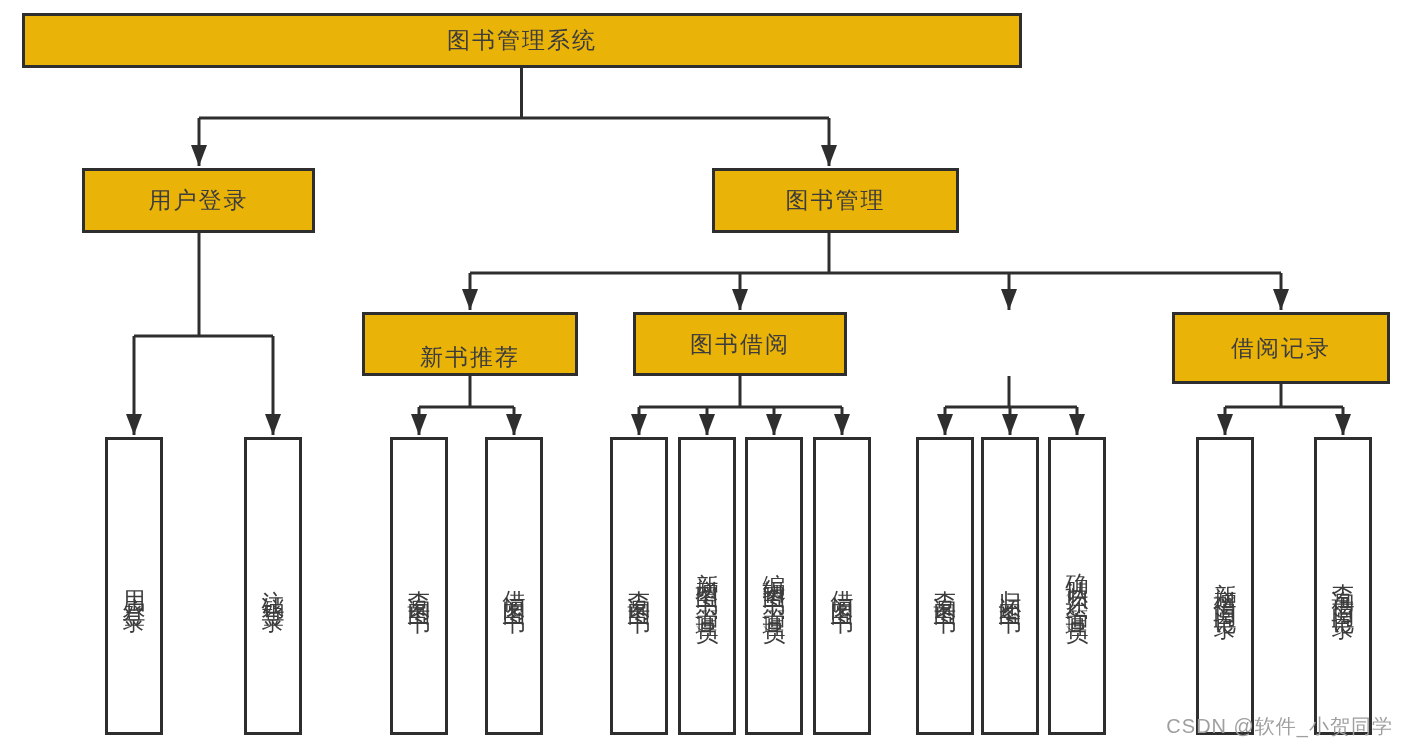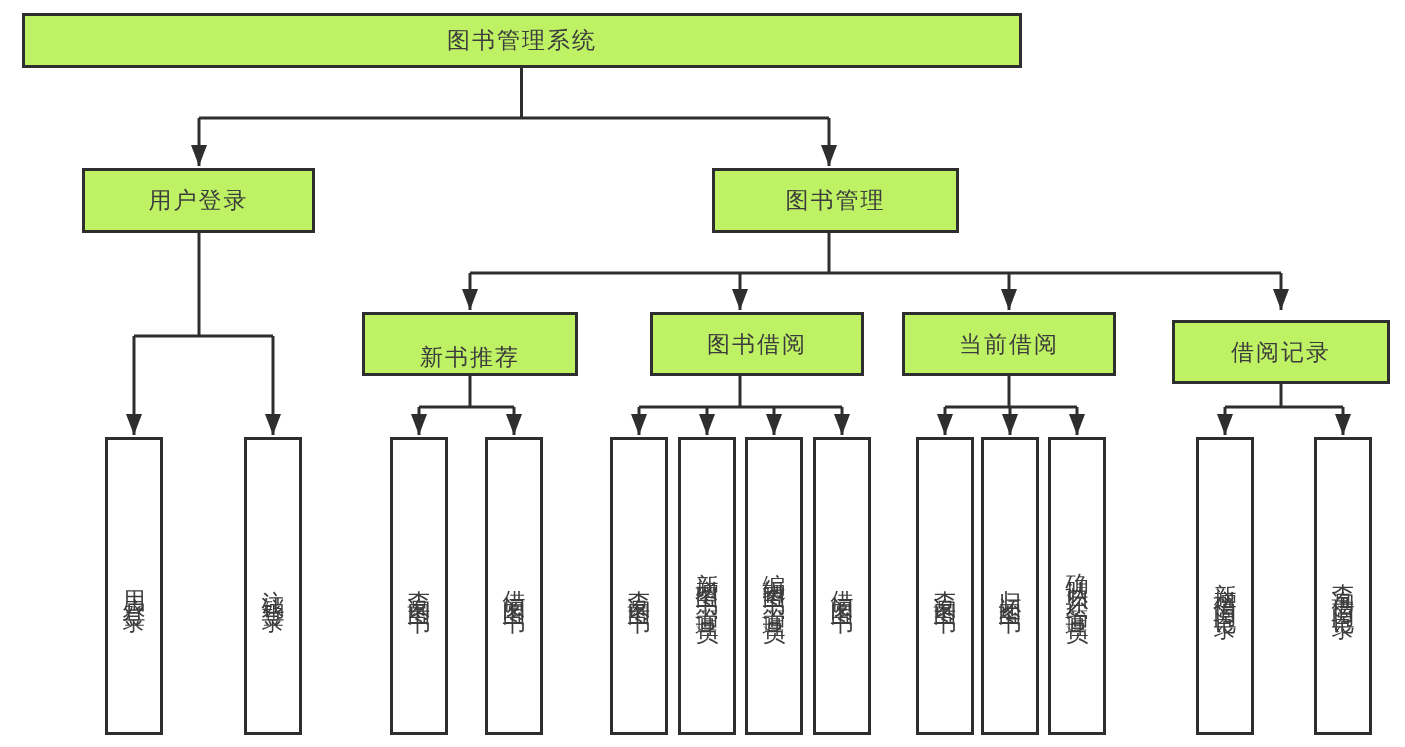--- a/index.html
+++ b/index.html
@@ -8,21 +8,21 @@
     width:1405px;height:747px;
     background:#ffffff;
     font-family:"Liberation Sans","DejaVu Sans",sans-serif;
     overflow:hidden;
   }
   .wires{position:absolute;left:0;top:0;z-index:0;}
   .node{
     position:absolute;
     box-sizing:border-box;
     border:3px solid #2e2e2e;
-    background:#bef264;
+    background:#eab308;
     display:flex;align-items:center;justify-content:center;
     color:#3c3c3c;
     font-size:23px;
     letter-spacing:2px;
     z-index:1;
   }
   .leaf{
     position:absolute;
     box-sizing:border-box;
     border:3px solid #2e2e2e;
@@ -39,23 +39,23 @@
     letter-spacing:7px;
     white-space:nowrap;
   }
   
   .n-root{left:22px;top:13px;width:1000px;height:55px;}
   
   .n-user{left:82px;top:168px;width:233px;height:65px;}
   .n-mgmt{left:712px;top:168px;width:247px;height:65px;}
   
   .n-new{left:362px;top:312px;width:216px;height:64px;align-items:flex-end;}
-  .n-borrow{left:633px;top:312px;width:214px;height:64px;margin-left:17px;}
+  .n-borrow{left:633px;top:312px;width:214px;height:64px;}
   .n-current{left:902px;top:312px;width:214px;height:64px;}
-  .n-records{left:1172px;top:312px;width:218px;height:64px;margin-top:8px;}
+  .n-records{left:1172px;top:312px;width:218px;height:72px;}
   
   .leaf{top:437px;width:58px;height:298px;}
   .lf-u0{left:105px;}  .lf-u1{left:244px;}
   .lf-n0{left:390px;}  .lf-n1{left:485px;}
   .lf-b0{left:610px;}  .lf-b1{left:678px;} .lf-b2{left:745px;} .lf-b3{left:813px;}
   .lf-c0{left:916px;}  .lf-c1{left:981px;} .lf-c2{left:1048px;}
   .lf-r0{left:1196px;} .lf-r1{left:1314px;}
   .watermark{
     position:absolute;
     right:12px;top:713px;
@@ -130,23 +130,20 @@
   <div class="node n-mgmt">
     <span>图书管理</span>
   </div>
 
   <div class="node n-new">
     <span>新书推荐</span>
   </div>
   <div class="node n-borrow">
     <span>图书借阅</span>
   </div>
-  <div class="node n-current">
-    <span>当前借阅</span>
-  </div>
   <div class="node n-records">
     <span>借阅记录</span>
   </div>
 
   <div class="leaf lf-u0">
     <span class="vtext">用户登录</span>
   </div>
   <div class="leaf lf-u1">
     <span class="vtext">注销登录</span>
   </div>
@@ -181,14 +178,15 @@
     <span class="vtext">确认归还（管理员）</span>
   </div>
 
   <div class="leaf lf-r0">
     <span class="vtext">新增借阅记录</span>
   </div>
   <div class="leaf lf-r1">
     <span class="vtext">查询借阅记录</span>
   </div>
 
+  <div class="watermark">CSDN @软件_小贺同学</div>
 
 </div>
 
 </body></html>

